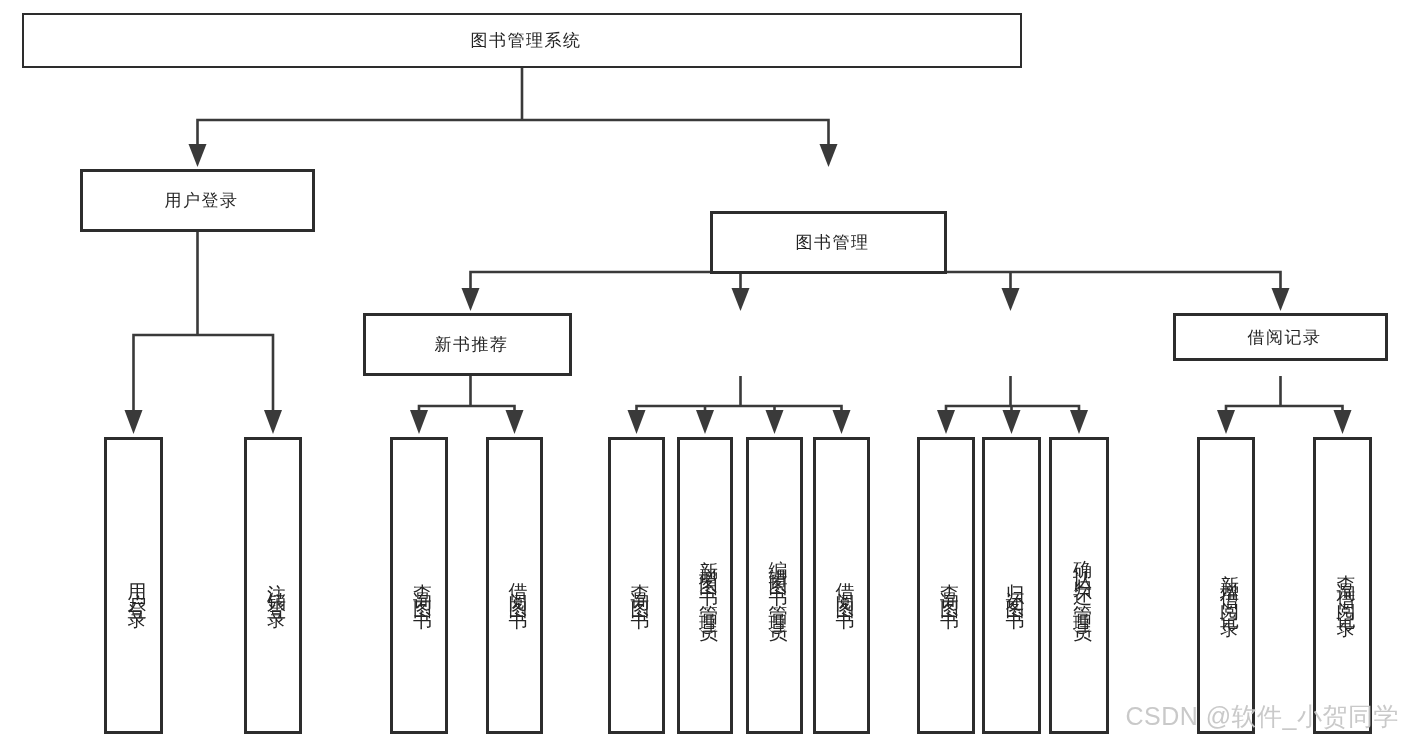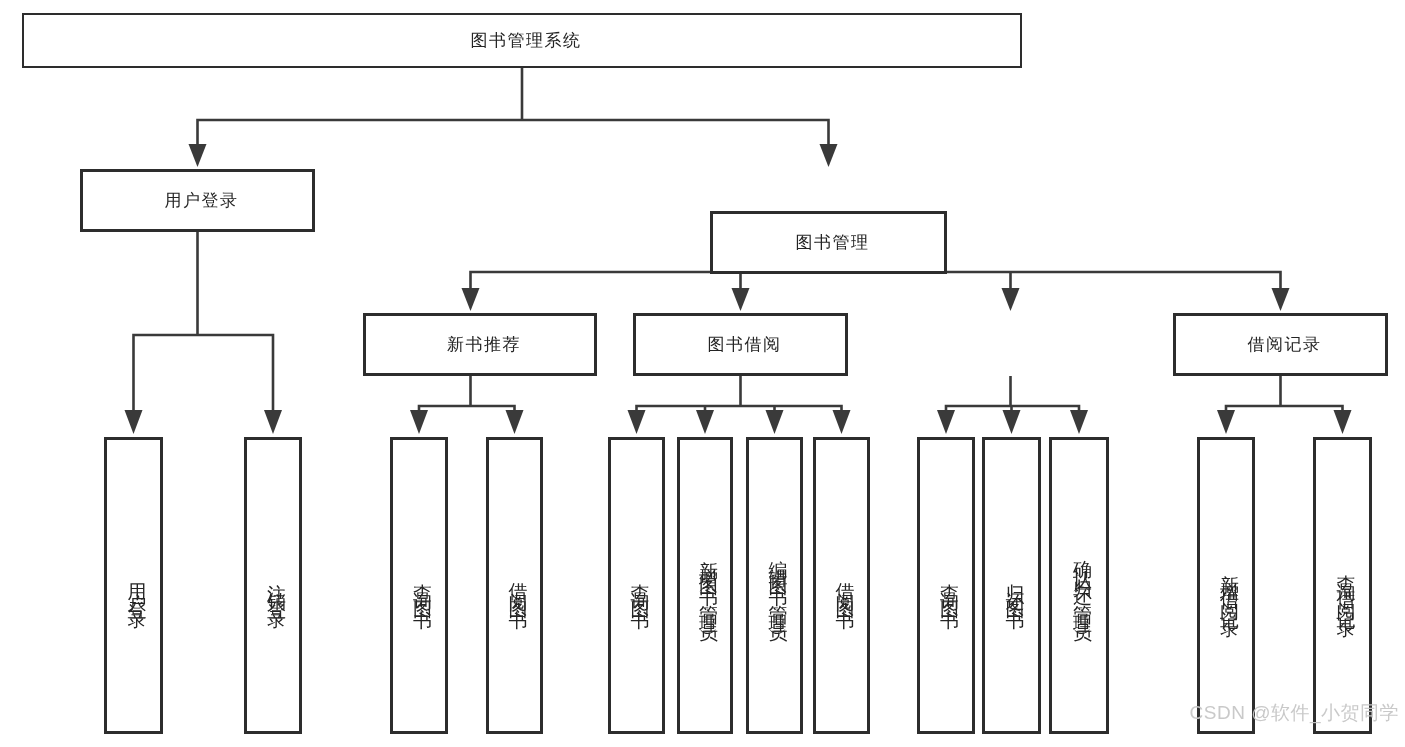--- a/index.html
+++ b/index.html
@@ -13,21 +13,21 @@
     padding-left:8px;
   }
   .h-box{font-size:17px;letter-spacing:1.5px;white-space:nowrap;}
   .root-box{border-width:2px;}
   .v-box .vtext{
     writing-mode:vertical-rl;text-orientation:mixed;
     font-size:19px;letter-spacing:9px;line-height:1;white-space:nowrap;
   }
   .watermark{
     position:absolute;top:700px;right:6px;z-index:5;
-    font-size:19px;color:rgba(198,198,198,0.95);letter-spacing:0.5px;white-space:nowrap;text-align:right;
+    font-size:25px;color:rgba(198,198,198,0.95);letter-spacing:0.5px;white-space:nowrap;text-align:right;
   }
 </style>
 </head>
 <body>
 
 <div class="canvas">
 
   <svg class="connectors" viewBox="0 0 1405 747">
     <g stroke="#3a3a3a" stroke-width="2.6" fill="none">
       <path d="M522 66 V120 M197.5 146 V120 H828.5 V146"></path>
@@ -75,27 +75,24 @@
     <span>图书管理系统</span>
   </div>
 
   <div class="box h-box" style="left:80px;top:169px;width:235px;height:63px;">
     <span>用户登录</span>
   </div>
   <div class="box h-box" style="left:710px;top:169px;width:237px;height:63px;margin-top:42px;">
     <span>图书管理</span>
   </div>
 
-  <div class="box h-box" style="left:363px;top:313px;width:234px;height:63px;">
+  <div class="box h-box" style="left:363px;top:313px;width:209px;height:63px;">
     <span>新书推荐</span>
   </div>
-  <div class="box h-box" style="left:633px;top:313px;width:215px;height:63px;">
-    <span>图书借阅</span>
-  </div>
-  <div class="box h-box" style="left:1173px;top:313px;width:215px;height:63px;">
+  <div class="box h-box" style="left:1173px;top:313px;width:215px;height:48px;">
     <span>借阅记录</span>
   </div>
 
   <div class="box v-box" style="left:104px;top:437px;width:59px;height:297px;">
     <span class="vtext">用户登录</span>
   </div>
   <div class="box v-box" style="left:244px;top:437px;width:58px;height:297px;">
     <span class="vtext">注销登录</span>
   </div>
 

